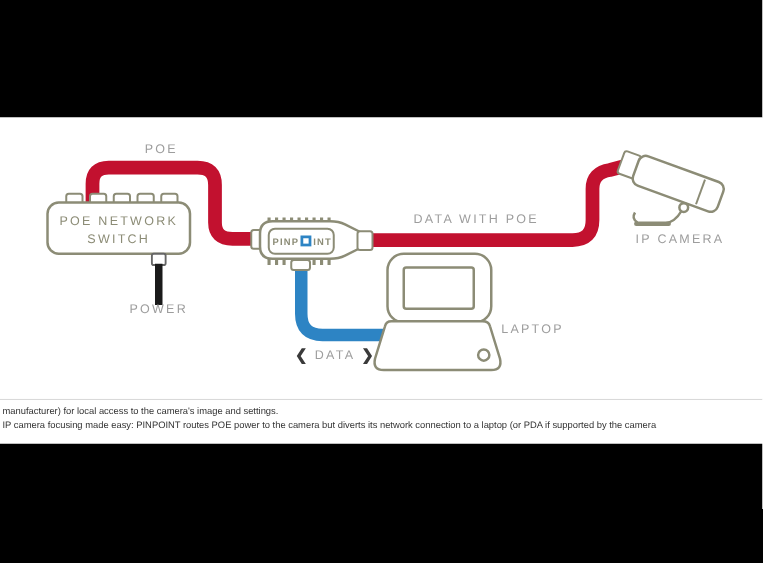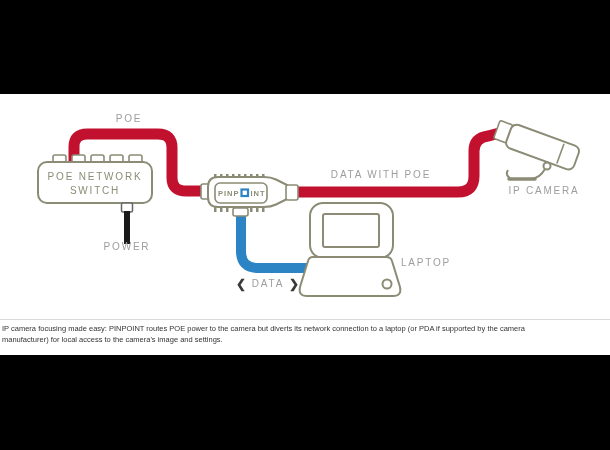--- a/index.html
+++ b/index.html
@@ -101,17 +101,17 @@
   <text class="lbl" x="544" y="100" text-anchor="middle">IP CAMERA</text>
   <text class="lbl" x="426" y="172" text-anchor="middle">LAPTOP</text>
   <text class="lbl" x="127" y="156" text-anchor="middle">POWER</text>
   <text class="arrow" x="241" y="194" text-anchor="middle">❮</text>
   <text class="lbl" x="268" y="193" text-anchor="middle">DATA</text>
   <text class="arrow" x="294" y="194" text-anchor="middle">❯</text>
 </svg>
 </div>
 
 <div class="caption">
+  <div>manufacturer) for local access to the camera's image and settings.</div>
   <div>IP camera focusing made easy: PINPOINT routes POE power to the camera but diverts its network connection to a laptop (or PDA if supported by the camera</div>
-  <div>manufacturer) for local access to the camera's image and settings.</div>
 </div>
 
 <div class="bar bottom"></div>
 
 </body></html>

